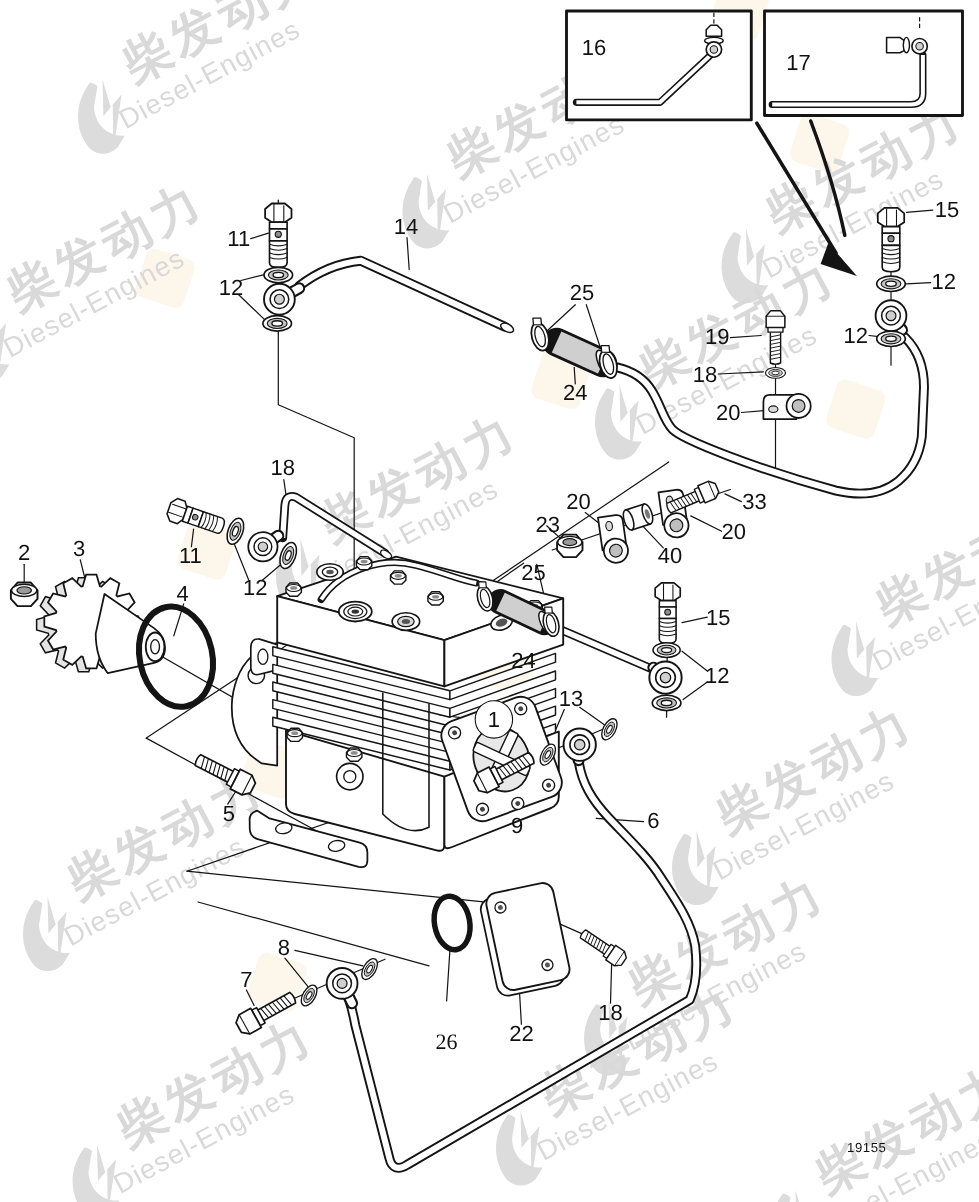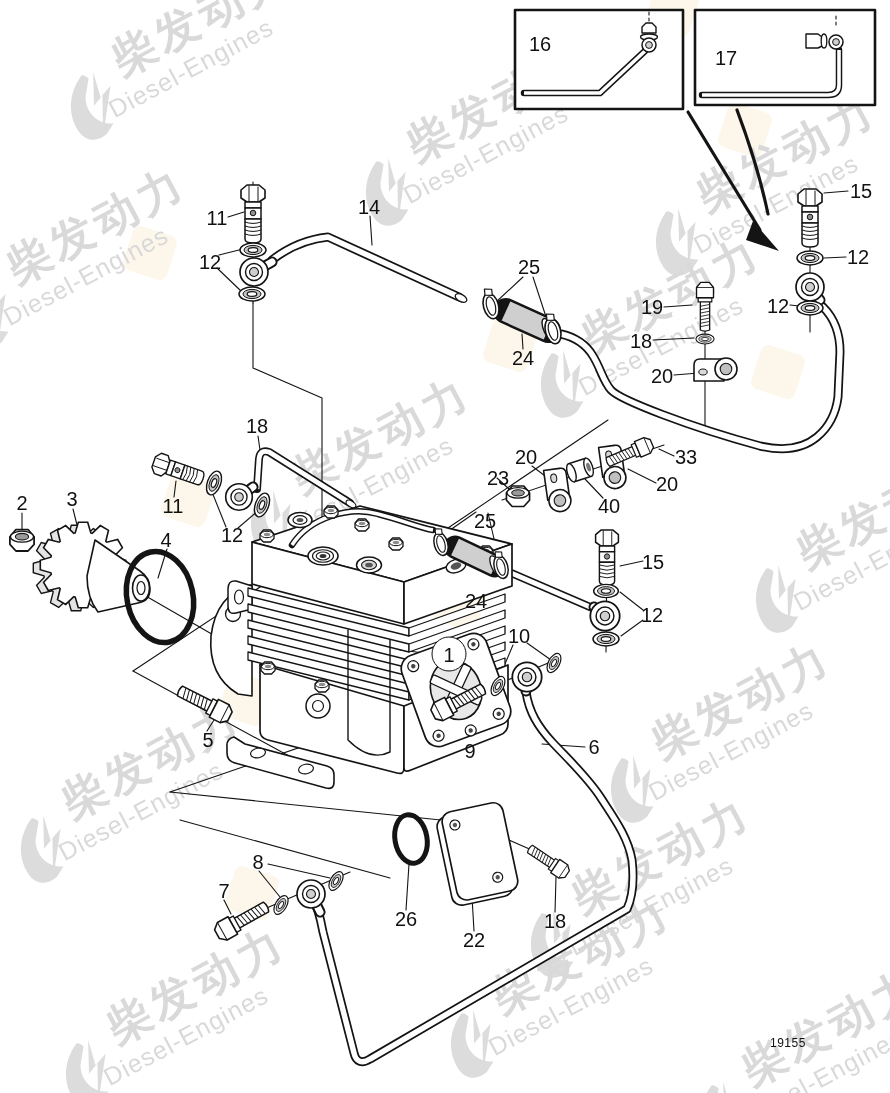--- a/index.html
+++ b/index.html
@@ -532,26 +532,26 @@
       <div class="callout" style="left: 166px; top: 540px;">4</div>
       <div class="callout" style="left: 498px; top: 478px;">23</div>
       <div class="callout" style="left: 526px; top: 457px;">20</div>
       <div class="callout" style="left: 609px; top: 506px;">40</div>
       <div class="callout" style="left: 686px; top: 457px;">33</div>
       <div class="callout" style="left: 667px; top: 484px;">20</div>
       <div class="callout" style="left: 485px; top: 521px;">25</div>
       <div class="callout" style="left: 476px; top: 601px;">24</div>
       <div class="callout" style="left: 653px; top: 562px;">15</div>
       <div class="callout" style="left: 652px; top: 615px;">12</div>
-      <div class="callout" style="left: 519px; top: 636px;">10</div>
+      <div class="callout" style="left: 519px; top: 636px;">13</div>
       <div class="callout circled" style="left: 449px; top: 654px;">1</div>
       <div class="callout" style="left: 470px; top: 751px;">9</div>
       <div class="callout" style="left: 208px; top: 740px;">5</div>
       <div class="callout" style="left: 594px; top: 747px;">6</div>
       <div class="callout" style="left: 224px; top: 891px;">7</div>
       <div class="callout" style="left: 258px; top: 862px;">8</div>
-      <div class="callout" style="left: 406px; top: 919px;">26</div>
+      <div class="callout" style="left: 406px; top: 948px; font-family: Liberation Serif, serif;">26</div>
       <div class="callout" style="left: 474px; top: 940px;">22</div>
       <div class="callout" style="left: 555px; top: 921px;">18</div>
     </div>
 
   <div class="drawing-number" style="left:770px;top:1036px;">19155</div>
 </div>
 
 </body></html>

